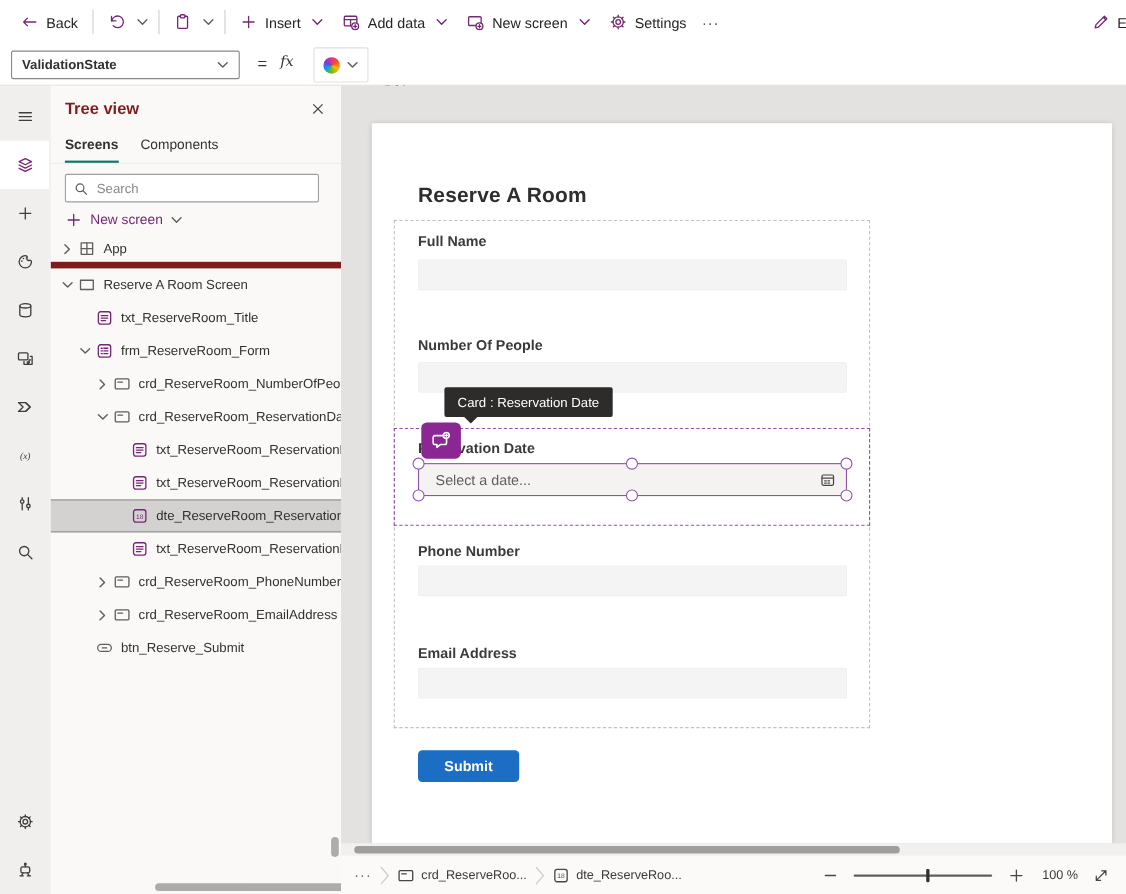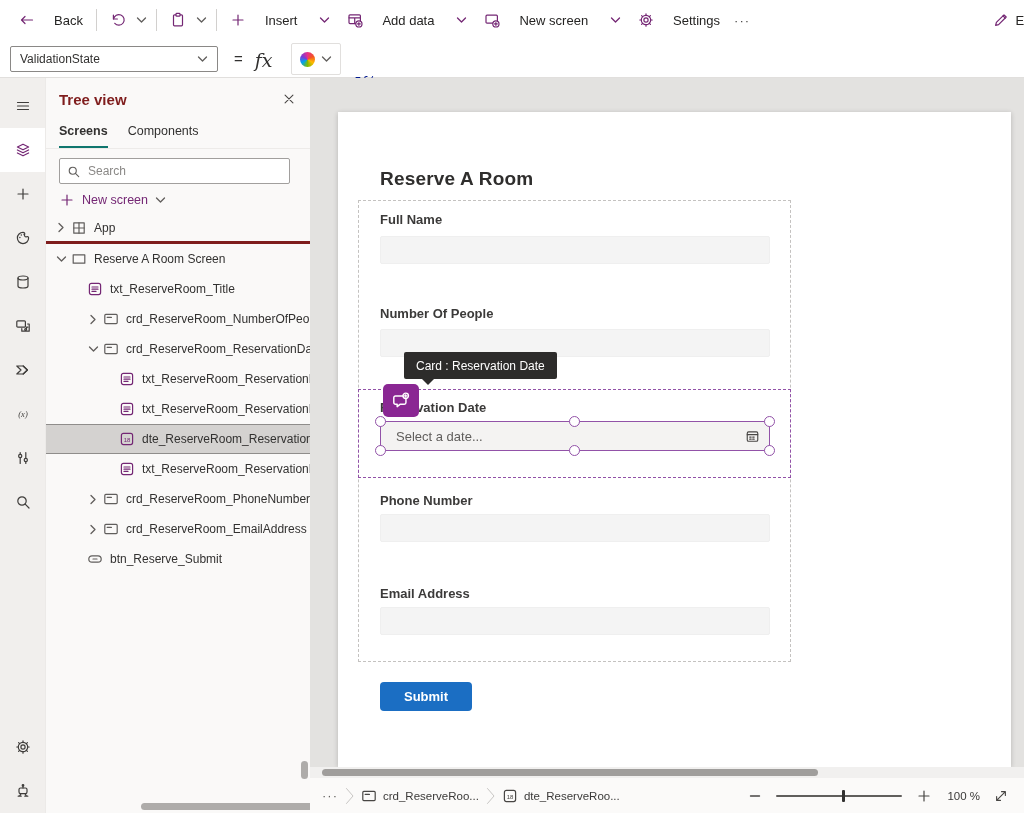--- a/index.html
+++ b/index.html
@@ -3,36 +3,36 @@
 <meta charset="utf-8">
 <style>
   html,body{margin:0;padding:0;background:#fff;}
   .app{position:relative;width:1024px;height:813px;overflow:hidden;background:#fff;
        font-family:"Liberation Sans",sans-serif;color:#323130;-webkit-font-smoothing:antialiased;}
   .ic{display:inline-flex;align-items:center;justify-content:center;line-height:0;}
 
   
   .toolbar{position:absolute;left:0;top:0;width:1024px;height:40px;background:#fff;
            display:flex;align-items:center;padding:0 0 0 12px;box-sizing:border-box;}
-  .tb-btn{display:flex;align-items:center;gap:19px;padding:5px 7px;font-size:13px;color:#252423;cursor:pointer;border-radius:2px;}
+  .tb-btn{display:flex;align-items:center;gap:7px;padding:5px 7px;font-size:13px;color:#252423;cursor:pointer;border-radius:2px;}
   .tb-btn .ic{color:#742774;}
   .tb-chev{color:#605e5c;padding:5px 3px;cursor:pointer;}
   .tb-div{width:1px;height:22px;background:#d2d0ce;margin:0 6px;}
   .tb-right{margin-left:auto;display:flex;align-items:center;gap:7px;font-size:13px;color:#252423;
             position:relative;right:-14px;padding:5px 0;}
   .tb-right .ic{color:#742774;}
 
   
   .fbar{position:absolute;left:0;top:40px;width:1024px;height:38px;background:#fff;
         border-bottom:1px solid #e1dfdd;box-sizing:border-box;display:flex;align-items:flex-start;}
   .prop-select{margin:6px 0 0 10px;width:208px;height:26px;border:1px solid #8a8886;border-radius:2px;
-               display:flex;align-items:center;padding:0 9px;font-size:12px;color:#323130;box-sizing:border-box;cursor:pointer;background:#fff;}
+               display:flex;align-items:center;padding:0 9px;font-size:12px;color:#323130;box-sizing:border-box;cursor:pointer;background:#fff;font-weight:bold;}
   .prop-select .ic{margin-left:auto;color:#605e5c;}
   .f-eq{font-size:15px;color:#323130;margin:10px 0 0 16px;}
-  .f-fx{font-family:"DejaVu Serif",serif;font-style:italic;font-size:19px;color:#323130;margin:9px 0 0 12px;}
+  .f-fx{font-family:"DejaVu Serif",serif;font-style:italic;font-size:13px;color:#323130;margin:9px 0 0 12px;}
   .copilot-box{display:flex;align-items:center;gap:6px;border:1px solid #e1dfdd;border-radius:2px;
                height:30px;margin:3px 0 0 18px;padding:0 8px;cursor:pointer;background:#fff;}
   .copilot-logo{width:15px;height:15px;border-radius:50%;
                 background:conic-gradient(#e8308a,#f35325,#ffb900,#7fba00,#00a4ef,#7a3bd6,#e8308a);}
   .copilot-box .ic{color:#605e5c;}
   .f-code{font-family:"DejaVu Sans Mono",monospace;font-size:11.5px;color:#00188f;
           margin:5px 0 0 14px;line-height:15px;white-space:pre;}
   .f-line2{padding-left:30px;position:relative;}
   .f-line2::before{content:"";position:absolute;left:7px;top:1px;bottom:-5px;width:1px;background:#c8c6c4;}
 
@@ -55,21 +55,21 @@
   .tree-search{position:absolute;left:13px;right:20px;top:80px;height:26px;border:1px solid #a19f9d;border-radius:2px;
                background:#fff;display:flex;align-items:center;padding:0 7px;gap:6px;box-sizing:border-box;}
   .tree-search .ic{color:#605e5c;}
   .tree-search input{border:none;outline:none;flex:1;font-size:12px;font-family:inherit;color:#323130;background:transparent;min-width:0;}
   .tree-search input::placeholder{color:#8a8886;}
   .new-screen{position:absolute;left:13px;top:114px;display:flex;align-items:center;gap:7px;
               font-size:12.5px;color:#742774;cursor:pointer;}
   .new-screen .ic{color:#742774;}
   .tree-rows{position:absolute;left:0;right:0;top:136px;}
   .trow{height:30px;display:flex;align-items:center;font-size:12px;white-space:nowrap;cursor:pointer;box-sizing:border-box;}
-  .trow.first{border-bottom:3px solid #7f1d1d;}
+  .trow.first{border-bottom:6px solid #7f1d1d;}
   .trow.selected{background:#d4d2d0;border-top:1px solid #8f8d8b;border-bottom:1px solid #8f8d8b;}
   .tchev{width:16px;display:flex;justify-content:center;color:#605e5c;flex:none;}
   .ticon{width:17px;margin:0 7px 0 1px;flex:none;}
   .ic-purple{color:#742774;} .ic-gray{color:#605e5c;}
   .tlabel{color:#323130;}
   .tree-hthumb{position:absolute;left:95px;bottom:3px;width:180px;height:7px;background:#aeacaa;border-radius:4px;cursor:pointer;}
   .tree-vthumb{position:absolute;right:2px;bottom:34px;width:7px;height:18px;background:#aeacaa;border-radius:4px;cursor:pointer;}
 
   
   .canvas{position:absolute;left:310px;top:78px;width:714px;height:689px;background:#e3e2e0;overflow:hidden;}
@@ -422,20 +422,34 @@
         <div class="trow" style="padding-left: 23px;">
           <span class="tchev"></span>
           <span class="ic ticon ic-purple">
             <svg width="16" height="16" viewBox="0 0 16 16" fill="none" stroke="currentColor" stroke-width="1.2" stroke-linecap="round" stroke-linejoin="round">
               <rect x="2.4" y="2.4" width="11.2" height="11.2" rx="2"></rect>
               <path d="M5 6h6M5 8.2h6M5 10.4h4"></path>
             </svg>
           </span>
           <span class="tlabel">txt_ReserveRoom_Title</span>
         </div>
+        <div class="trow" style="padding-left: 23px;">
+          <span class="tchev">
+            <svg width="11" height="10" viewBox="0 0 11 10" fill="none" stroke="currentColor" stroke-width="1.3" stroke-linecap="round" stroke-linejoin="round">
+              <path d="M1.5 3l4 4 4-4"></path>
+            </svg>
+          </span>
+          <span class="ic ticon ic-purple">
+            <svg width="16" height="16" viewBox="0 0 16 16" fill="none" stroke="currentColor" stroke-width="1.2" stroke-linecap="round" stroke-linejoin="round">
+              <rect x="2.4" y="2.4" width="11.2" height="11.2" rx="2"></rect>
+              <path d="M5 5.6h1M7.4 5.6H11M5 8h1M7.4 8H11M5 10.4h1M7.4 10.4H11"></path>
+            </svg>
+          </span>
+          <span class="tlabel">frm_ReserveRoom_Form</span>
+        </div>
         <div class="trow" style="padding-left: 39px;">
           <span class="tchev">
             <svg width="10" height="11" viewBox="0 0 10 11" fill="none" stroke="currentColor" stroke-width="1.3" stroke-linecap="round" stroke-linejoin="round">
               <path d="M3 1.5l4 4-4 4"></path>
             </svg>
           </span>
           <span class="ic ticon ic-gray">
             <svg width="16" height="16" viewBox="0 0 16 16" fill="none" stroke="currentColor" stroke-width="1.2" stroke-linecap="round" stroke-linejoin="round">
               <rect x="1.8" y="3.4" width="12.4" height="9.2" rx="1"></rect>
               <path d="M4.2 6.4h4.2"></path>

